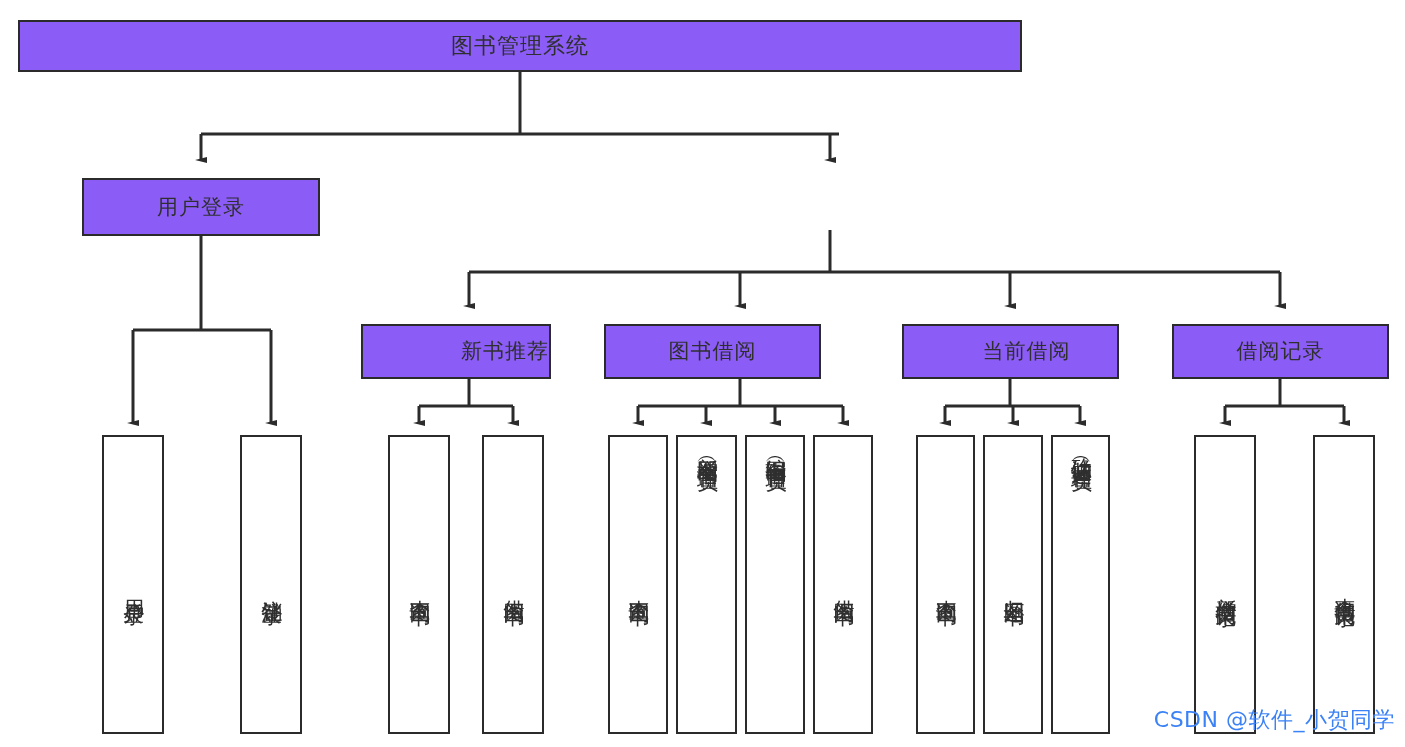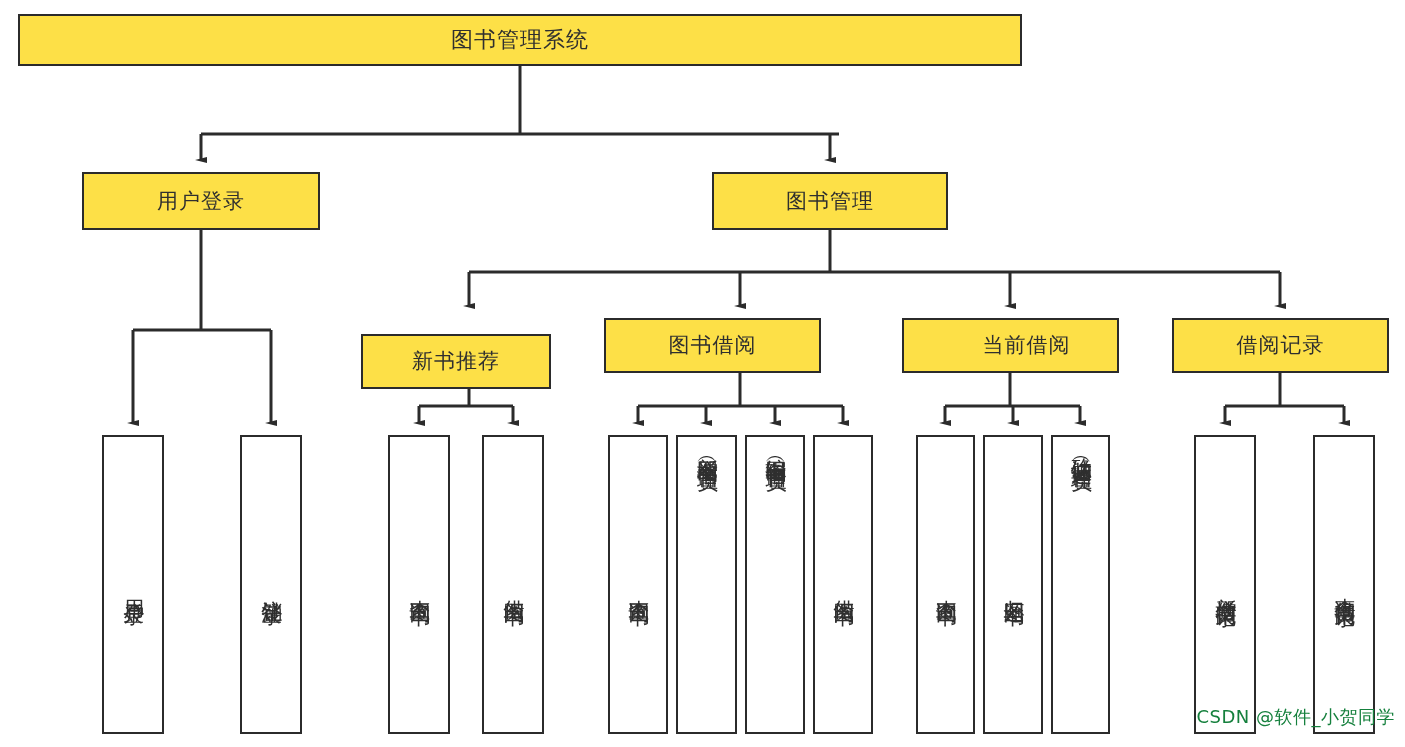--- a/index.html
+++ b/index.html
@@ -23,24 +23,25 @@
     position: absolute;
     left: 0;
     top: 0;
     width: 1405px;
     height: 747px;
   }
   .node-box {
     position: absolute;
     box-sizing: border-box;
     border: 2px solid #2b2b2b;
-    background: #fde047;
+    background: #8b5cf6;
     display: flex;
     align-items: center;
     justify-content: center;
+    margin-top: 6px;
   }
   .node-label-h {
     font-size: 21px;
     color: #2f2f2f;
     letter-spacing: 1px;
     white-space: nowrap;
     line-height: 1;
   }
   .node-box.root .node-label-h { font-size: 22px; }
   .leaf-box {
@@ -60,23 +61,23 @@
     font-size: 21px;
     color: #2f2f2f;
     line-height: 1.42;
     letter-spacing: 2px;
     white-space: nowrap;
     padding-top: 4px;
   }
   .watermark {
     position: absolute;
     right: 10px;
-    bottom: 18px;
-    font-size: 18px;
-    color: #15803d;
+    bottom: 12px;
+    font-size: 22px;
+    color: #3b82f6;
     white-space: nowrap;
     letter-spacing: 0.5px;
     pointer-events: none;
   }
 </style>
 </head>
 <body>
 
 <div id="diagram-root">
 
@@ -130,25 +131,22 @@
     </g>
   </svg>
 
   <div class="node-box root" style="left: 18px; top: 14px; width: 1004px; height: 52px;">
     <span class="node-label-h">图书管理系统</span>
   </div>
 
   <div class="node-box" style="left: 82px; top: 172px; width: 238px; height: 58px;">
     <span class="node-label-h">用户登录</span>
   </div>
-  <div class="node-box" style="left: 712px; top: 172px; width: 236px; height: 58px;">
-    <span class="node-label-h">图书管理</span>
-  </div>
 
-  <div class="node-box" style="left: 361px; top: 334px; width: 190px; height: 55px;">
+  <div class="node-box" style="left: 361px; top: 318px; width: 190px; height: 55px; justify-content: flex-end;">
     <span class="node-label-h">新书推荐</span>
   </div>
   <div class="node-box" style="left: 604px; top: 318px; width: 217px; height: 55px;">
     <span class="node-label-h">图书借阅</span>
   </div>
   <div class="node-box" style="left: 902px; top: 318px; width: 217px; height: 55px; padding-left: 32px;">
     <span class="node-label-h">当前借阅</span>
   </div>
   <div class="node-box" style="left: 1172px; top: 318px; width: 217px; height: 55px;">
     <span class="node-label-h">借阅记录</span>

